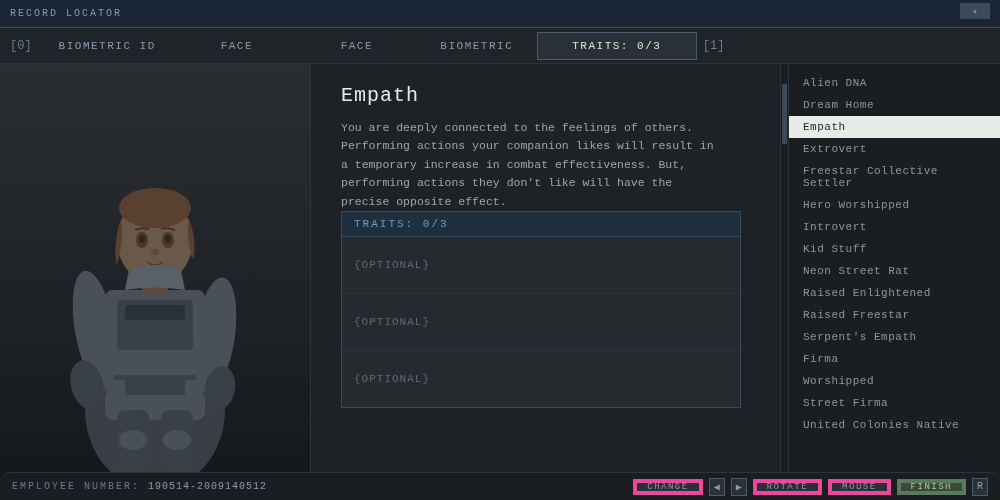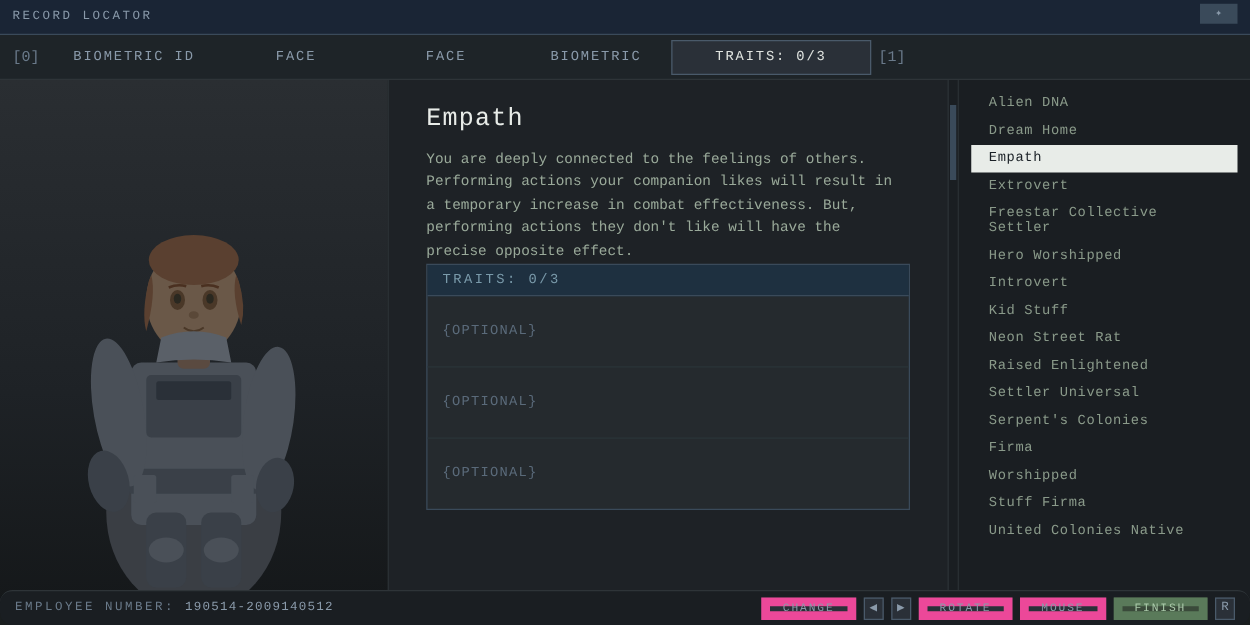--- a/index.html
+++ b/index.html
@@ -151,26 +151,26 @@
       color: #5a6a7a;
       border-bottom: 1px solid #2a3438;
       letter-spacing: 1px;
     }
     .trait-slot:last-child {
       border-bottom: none;
     }
 
     
     .traits-list {
-      width: 234px;
+      width: 212px;
       background-color: #1a1e22;
       border-left: 1px solid #2e3438;
       overflow-y: auto;
       flex-shrink: 0;
-      padding: 8px 10px;
+      padding: 8px 0;
     }
 
     .trait-list-item {
       padding: 5px 14px;
       font-size: 11px;
       color: #8a9a8a;
       cursor: pointer;
       letter-spacing: 0.5px;
     }
     .trait-list-item.selected {
@@ -221,21 +221,21 @@
     .bottom-actions {
       position: absolute;
       right: 12px;
       display: flex;
       align-items: center;
       gap: 6px;
     }
 
     .bottom-btn {
       background-color: #2a3038;
-      border: 7px solid #ec4899;
+      border: 4px solid #ec4899;
       color: #8a9aaa;
       font-size: 9px;
       letter-spacing: 1.5px;
       padding: 2px 10px;
       height: 16px;
       display: flex;
       align-items: center;
       cursor: pointer;
       text-transform: uppercase;
     }
@@ -367,25 +367,25 @@
   <div class="trait-list-item">Alien DNA</div>
       <div class="trait-list-item">Dream Home</div>
       <div class="trait-list-item selected">Empath</div>
       <div class="trait-list-item">Extrovert</div>
       <div class="trait-list-item">Freestar Collective Settler</div>
       <div class="trait-list-item">Hero Worshipped</div>
       <div class="trait-list-item">Introvert</div>
       <div class="trait-list-item">Kid Stuff</div>
       <div class="trait-list-item">Neon Street Rat</div>
       <div class="trait-list-item">Raised Enlightened</div>
-      <div class="trait-list-item">Settler Universal</div>
-      <div class="trait-list-item">Serpent's Colonies</div>
+      <div class="trait-list-item">Raised Freestar</div>
+      <div class="trait-list-item">Serpent's Empath</div>
       <div class="trait-list-item">Firma</div>
       <div class="trait-list-item">Worshipped</div>
-      <div class="trait-list-item">Stuff Firma</div>
+      <div class="trait-list-item">Street Firma</div>
       <div class="trait-list-item">United Colonies Native</div>
     </div>
 
 </div>
 
 <div class="bottom-bar">
   <span class="employee-label">EMPLOYEE NUMBER:</span>
   <span class="employee-number">190514-2009140512</span>
   <div class="bottom-actions">
     <div class="bottom-btn">CHANGE</div>

